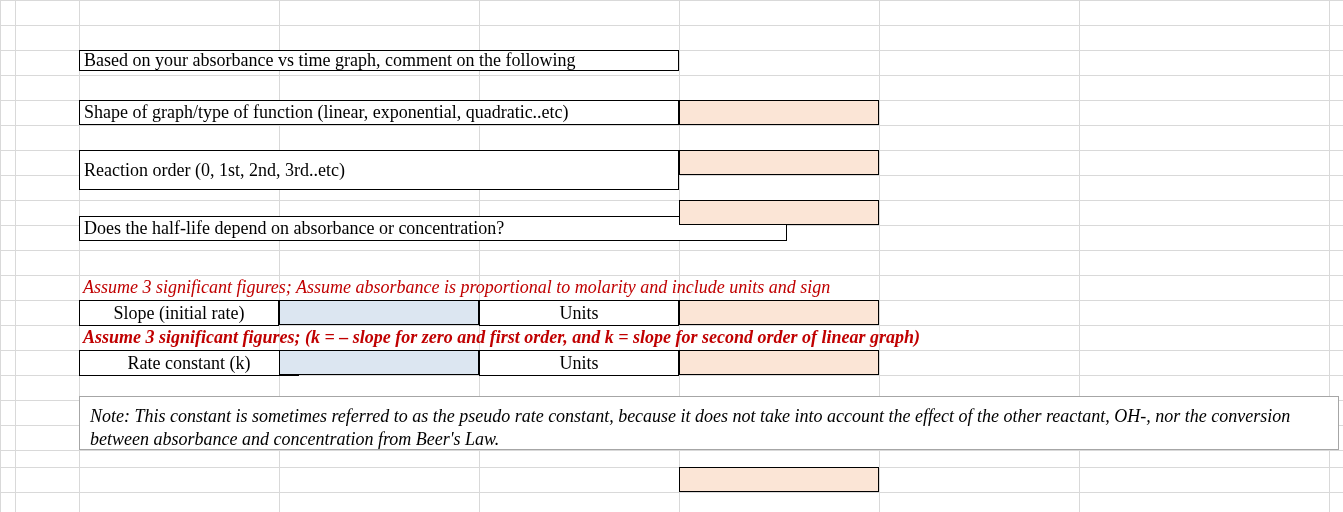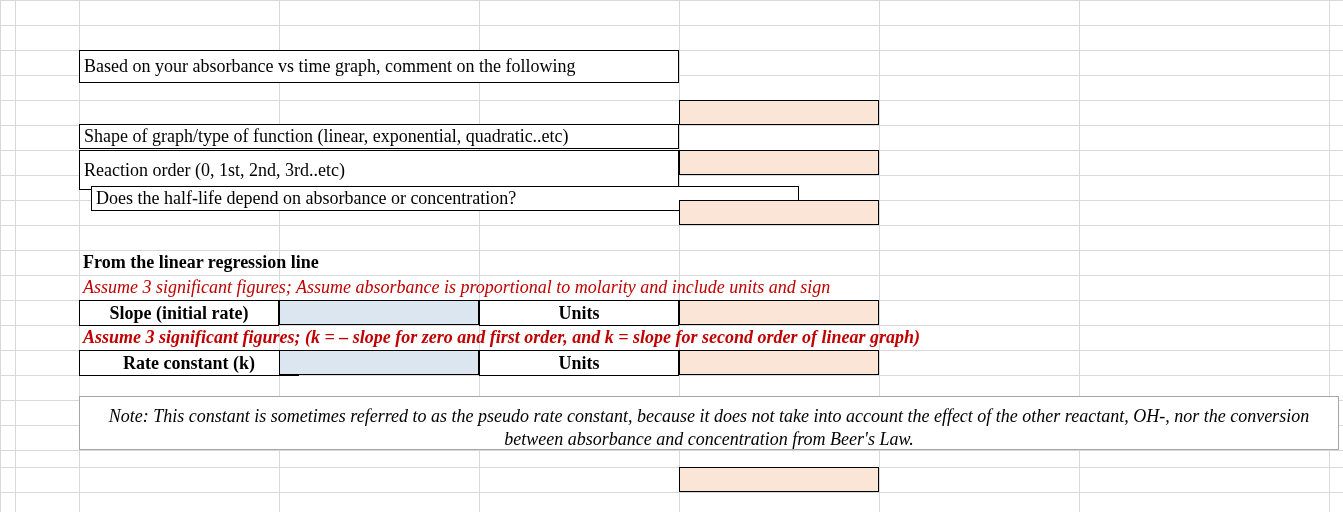--- a/index.html
+++ b/index.html
@@ -37,21 +37,21 @@
     background: #fff;
   }
   .input-peach {
     background: #fbe5d6;
     border: 1px solid #000;
   }
   .input-blue {
     background: #dce6f1;
     border: 1px solid #000;
   }
-  .center { justify-content: center; padding: 12px; font-weight: bold; }
+  .center { justify-content: center; padding: 12px; }
   .bold { font-weight: 700; }
   .italic { font-style: italic; }
   .red { color: #c00000; }
   .notebox {
     position: absolute;
     border: 1px solid #a6a6a6;
     background: #fff;
     padding: 8px 10px;
     font-style: italic;
     white-space: normal;
@@ -89,44 +89,43 @@
       <div class="hline" style="top: 325px;"></div>
       <div class="hline" style="top: 350px;"></div>
       <div class="hline" style="top: 375px;"></div>
       <div class="hline" style="top: 400px;"></div>
       <div class="hline" style="top: 425px;"></div>
       <div class="hline" style="top: 450px;"></div>
       <div class="hline" style="top: 467px;"></div>
       <div class="hline" style="top: 492px;"></div>
     </div>
 
-  <div class="cell bordered" style="left:79px; top:50px; width:600px; height:33px;">Based on your absorbance vs time graph, comment on the following</div>
+  <div class="cell bordered" style="left:79px; top:50px; width:600px; height:21px;">Based on your absorbance vs time graph, comment on the following</div>
 
-  <div class="cell bordered" style="left:79px; top:100px; width:600px; height:25px;margin-top:24px;">Shape of graph/type of function (linear, exponential, quadratic..etc)</div>
+  <div class="cell bordered" style="left:79px; top:100px; width:600px; height:25px;">Shape of graph/type of function (linear, exponential, quadratic..etc)</div>
   <div class="cell input-peach" style="left:679px; top:100px; width:200px; height:25px;"></div>
 
   <div class="cell bordered" style="left:79px; top:150px; width:600px; height:40px;">Reaction order (0, 1st, 2nd, 3rd..etc)</div>
   <div class="cell input-peach" style="left:679px; top:150px; width:200px; height:25px;"></div>
 
-  <div class="cell bordered" style="left:79px; top:186px; width:708px; height:25px;margin-left:12px;">Does the half-life depend on absorbance or concentration?</div>
+  <div class="cell bordered" style="left:79px; top:216px; width:708px; height:25px;">Does the half-life depend on absorbance or concentration?</div>
   <div class="cell input-peach" style="left:679px; top:200px; width:200px; height:25px;"></div>
 
-  <div class="cell bold" style="left:79px; top:250px; width:800px; height:25px;">From the linear regression line</div>
 
   <div class="cell italic red" style="left:79px; top:275px; width:1000px; height:25px;">Assume 3 significant figures; Assume absorbance is proportional to molarity and include units and sign</div>
 
   <div class="cell bordered center" style="left:79px; top:300px; width:200px; height:25px;">Slope (initial rate)</div>
   <div class="cell input-blue" style="left:279px; top:300px; width:200px; height:25px;"></div>
   <div class="cell bordered center" style="left:479px; top:300px; width:200px; height:25px;">Units</div>
   <div class="cell input-peach" style="left:679px; top:300px; width:200px; height:25px;"></div>
 
   <div class="cell italic red" style="left:79px; top:325px; width:1100px; height:25px;font-weight:bold;">Assume 3 significant figures; (k = – slope for zero and first order, and k = slope for second order of linear graph)</div>
 
   <div class="cell bordered center" style="left:79px; top:350px; width:220px; height:25px;">Rate constant (k)</div>
   <div class="cell input-blue" style="left:279px; top:350px; width:200px; height:25px;"></div>
   <div class="cell bordered center" style="left:479px; top:350px; width:200px; height:25px;">Units</div>
   <div class="cell input-peach" style="left:679px; top:350px; width:200px; height:25px;"></div>
 
-  <div class="notebox" style="left:79px; top:396px; width:1260px; height: 54px; text-align: center;">Note: This constant is sometimes referred to as the pseudo rate constant, because it does not take into account the effect of the other reactant, OH-, nor the conversion between absorbance and concentration from Beer's Law.</div>
+  <div class="notebox" style="left:79px; top:396px; width:1260px; height: 54px;">Note: This constant is sometimes referred to as the pseudo rate constant, because it does not take into account the effect of the other reactant, OH-, nor the conversion between absorbance and concentration from Beer's Law.</div>
 
   <div class="cell input-peach" style="left:679px; top:467px; width:200px; height:25px;"></div>
 
 </div>
 
 </body></html>

